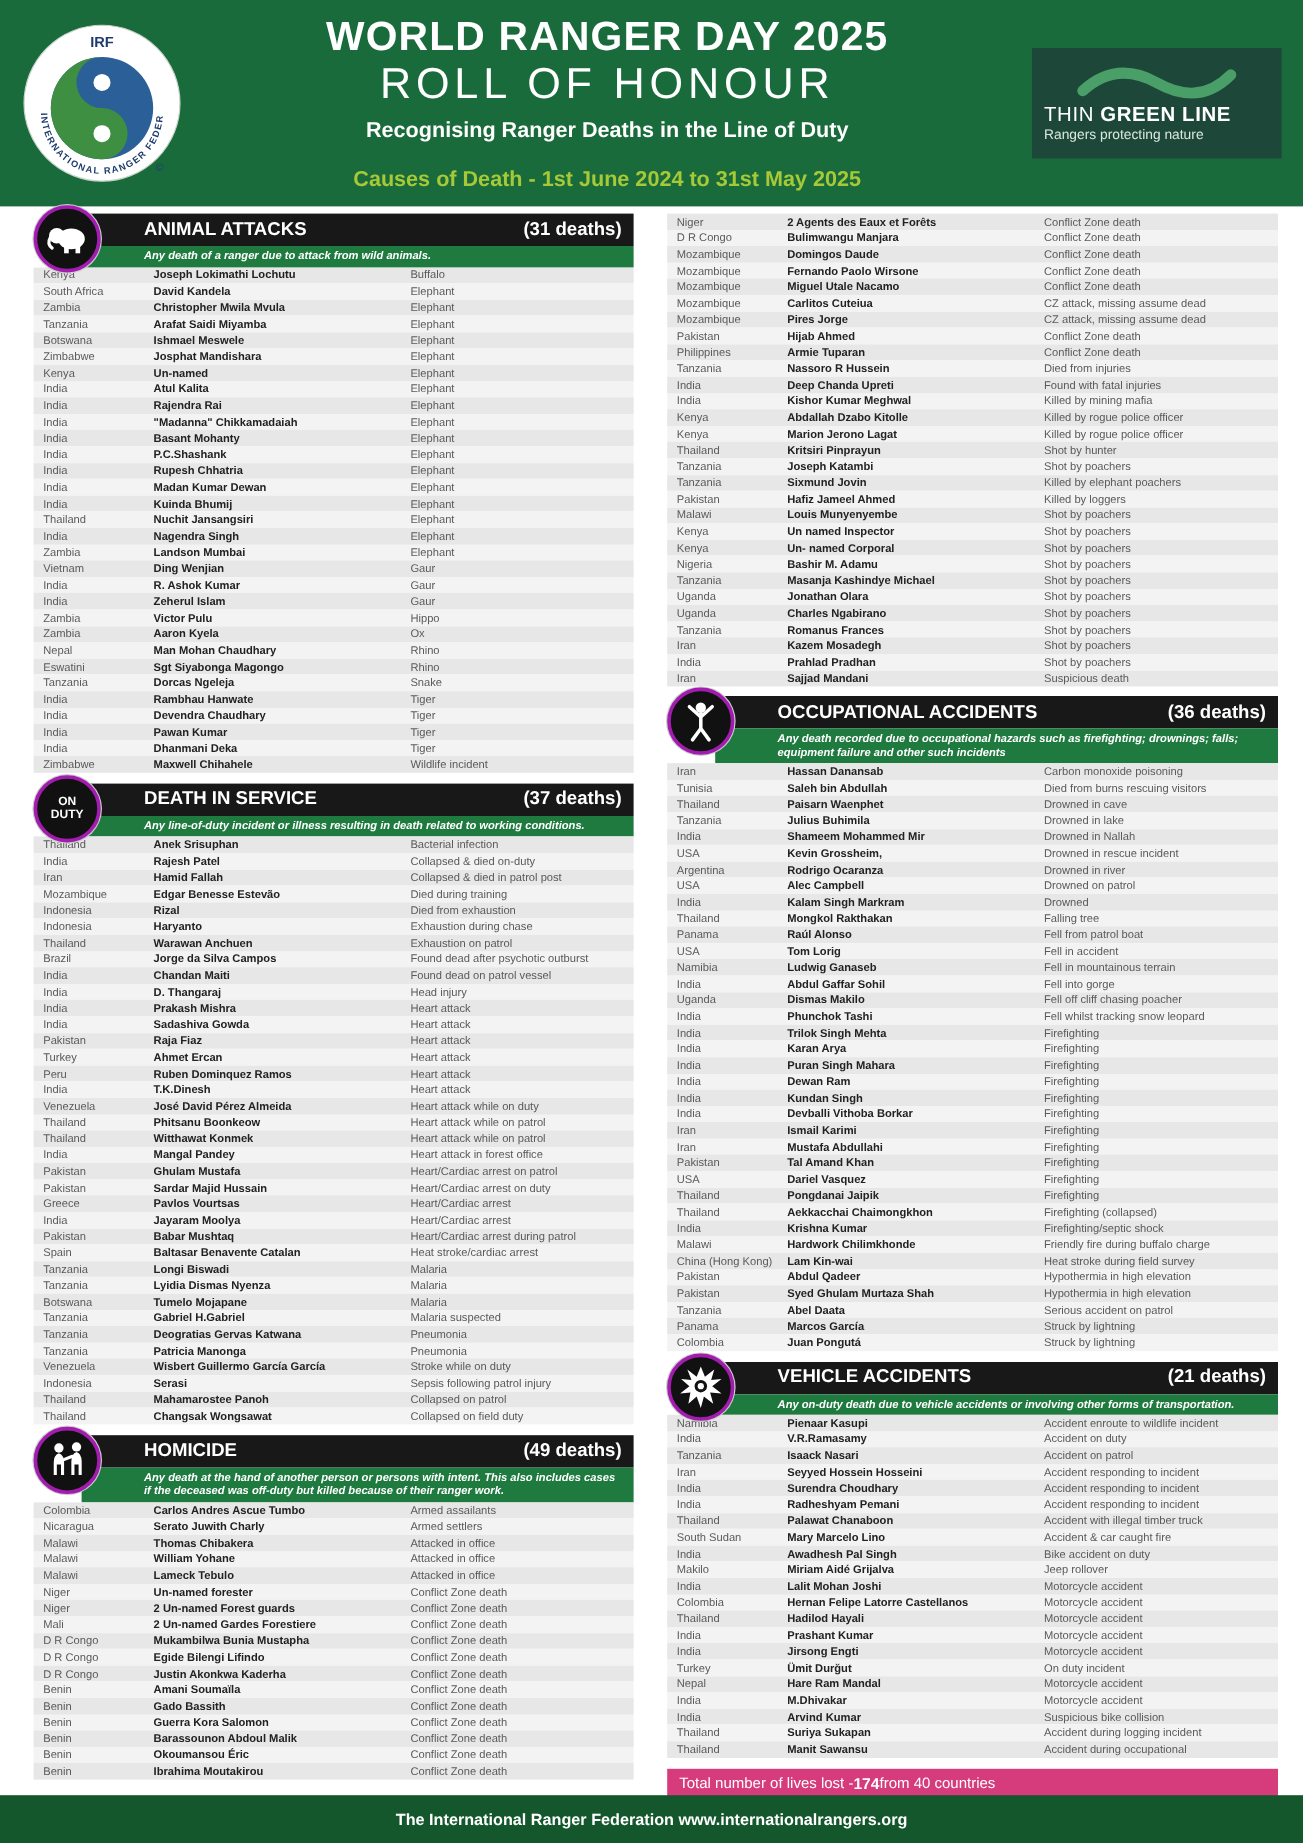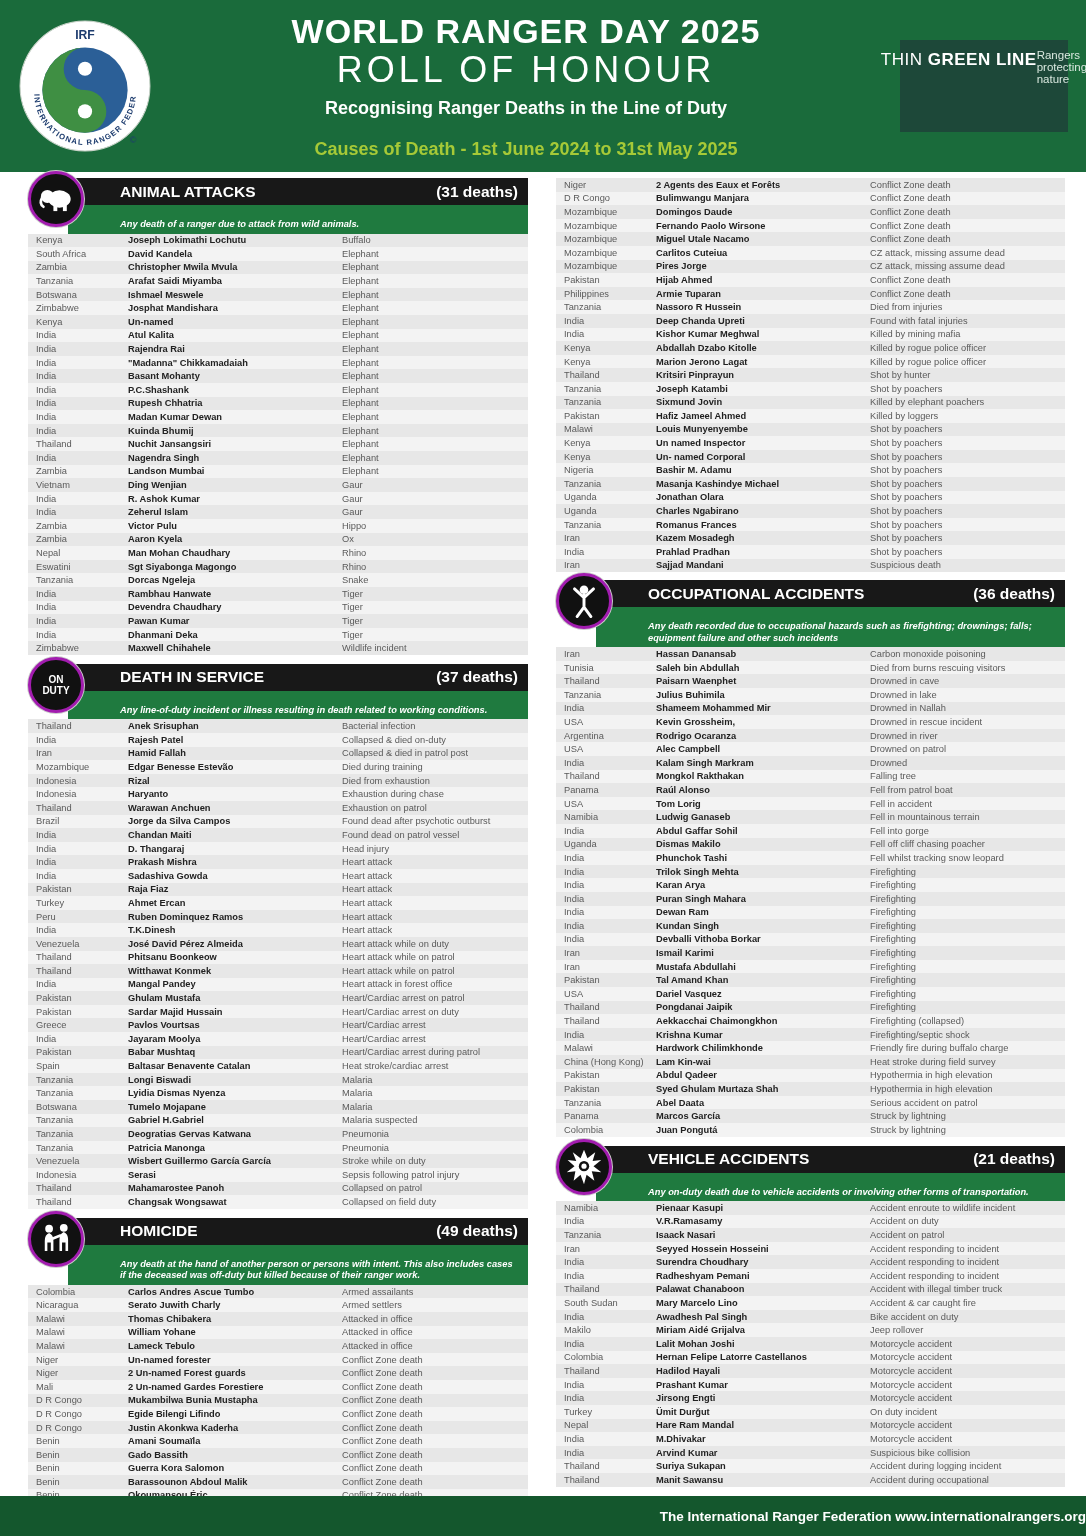--- a/index.html
+++ b/index.html
@@ -8,59 +8,59 @@
 
   
   .masthead { position:absolute; top:0; left:0; width:1086px; height:172px;
     background:#1a6b3b; display:flex; align-items:center; padding:0 18px; }
   .irf-logo { width:134px; height:134px; flex:0 0 auto; }
   .head-text { flex:1; text-align:center; color:#fff; padding:0 8px; }
   .t1 { font-size:34px; font-weight:bold; letter-spacing:1px; line-height:38px; }
   .t2 { font-size:36px; font-weight:normal; letter-spacing:4px; line-height:40px; }
   .t3 { font-size:18px; font-weight:bold; margin-top:8px; }
   .t4 { font-size:18px; font-weight:bold; color:#a6c937; margin-top:20px; }
-  .tgl { width:168px; height:92px; flex:0 0 auto; background:#1d4839; padding:8px 10px;
-    display:flex; flex-direction:row; justify-content:center; }
+  .tgl { width:208px; height:92px; flex:0 0 auto; background:#1d4839; padding:8px 10px;
+    display:flex; flex-direction:column; justify-content:center; }
   .tgl-wave { width:100%; height:30px; }
   .tgl-t { color:#fff; font-size:17px; letter-spacing:0.5px; white-space:nowrap; margin-top:2px; }
   .tgl-s { color:#d9e8df; font-size:11.5px; margin-top:1px; }
 
   
   .col { position:absolute; top:178px; }
   .col-left  { left:28px;  width:500px; }
   .col-right { left:556px; width:509px; }
 
   
   .section { position:relative; margin-bottom:9px; }
   .sec-icon { position:absolute; left:0; top:-7px; width:56px; height:56px; border-radius:50%;
     background:#111; border:3px solid #a21caf; z-index:2; display:flex; align-items:center;
     justify-content:center; box-shadow:0 0 0 1px #ccc; }
   .sec-icon svg { width:38px; height:38px; }
   .on-duty-txt { color:#fff; font-weight:bold; font-size:10px; text-align:center; line-height:11px; }
   .sec-black { margin-left:40px; height:27px; background:#181818; color:#fff; display:flex;
     align-items:center; justify-content:space-between; padding:0 10px 0 52px;
     font-weight:bold; font-size:15.5px; }
   .sec-green { margin-left:40px; background:#1f7a3f; color:#fff; font-style:italic;
-    font-weight:bold; font-size:9.3px; padding:14px 12px 3px 52px; line-height:11.5px; }
+    font-weight:bold; font-size:9.3px; padding:3px 12px 3px 52px; line-height:11.5px; }
   .sec-rows { width:100%; }
   .row { display:flex; align-items:center; height:13.6px; }
   .row:nth-child(odd)  { background:#e7e7e7; }
   .row:nth-child(even) { background:#f3f3f3; }
   .c-country { width:100px; padding-left:8px; color:#5a5a5a; font-size:9.3px; white-space:nowrap; }
   .c-name    { width:214px; font-weight:bold; color:#222; font-size:9.3px; white-space:nowrap; }
   .c-cause   { flex:1; color:#5a5a5a; font-size:9.3px; white-space:nowrap; }
   .cont { margin-bottom:8px; }
 
   
   .total-bar { margin-top:6px; height:25px; background:#d63b7c; color:#fff; font-size:12.5px;
     display:flex; align-items:center; padding-left:10px; }
   .total-bar b { margin:0 0; font-size:13px; }
   .page-footer { position:absolute; left:0; bottom:0; width:1086px; height:40px;
     background:#14572d; color:#fff; font-weight:bold; font-size:13.5px;
-    display:flex; align-items:center; justify-content:flex-end; }
+    display:flex; align-items:center; justify-content:center; }
 </style>
 </head>
 <body>
 
 <div class="page">
 
   <div class="masthead">
     <div class="irf-logo">
       <svg viewBox="0 0 132 132">
         <circle cx="66" cy="66" r="64" fill="#ffffff" stroke="#c9d3c9" stroke-width="1"></circle>

